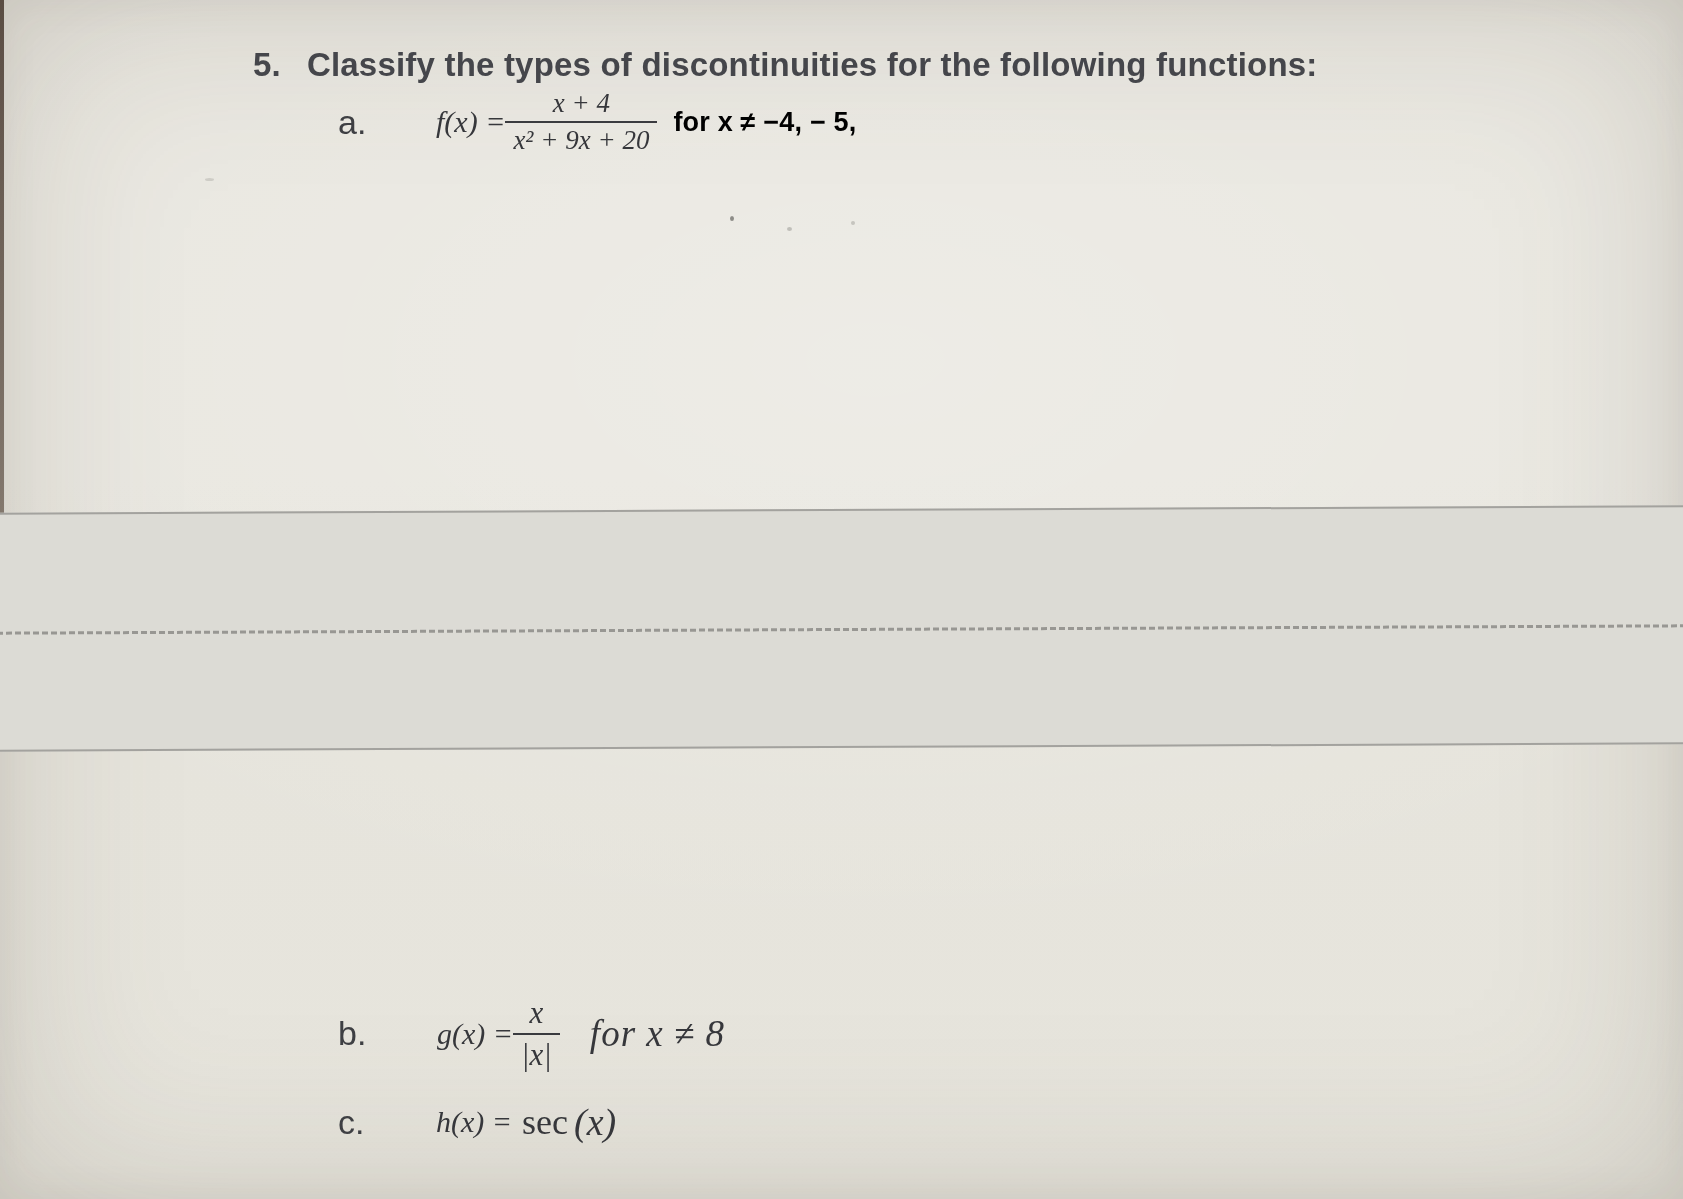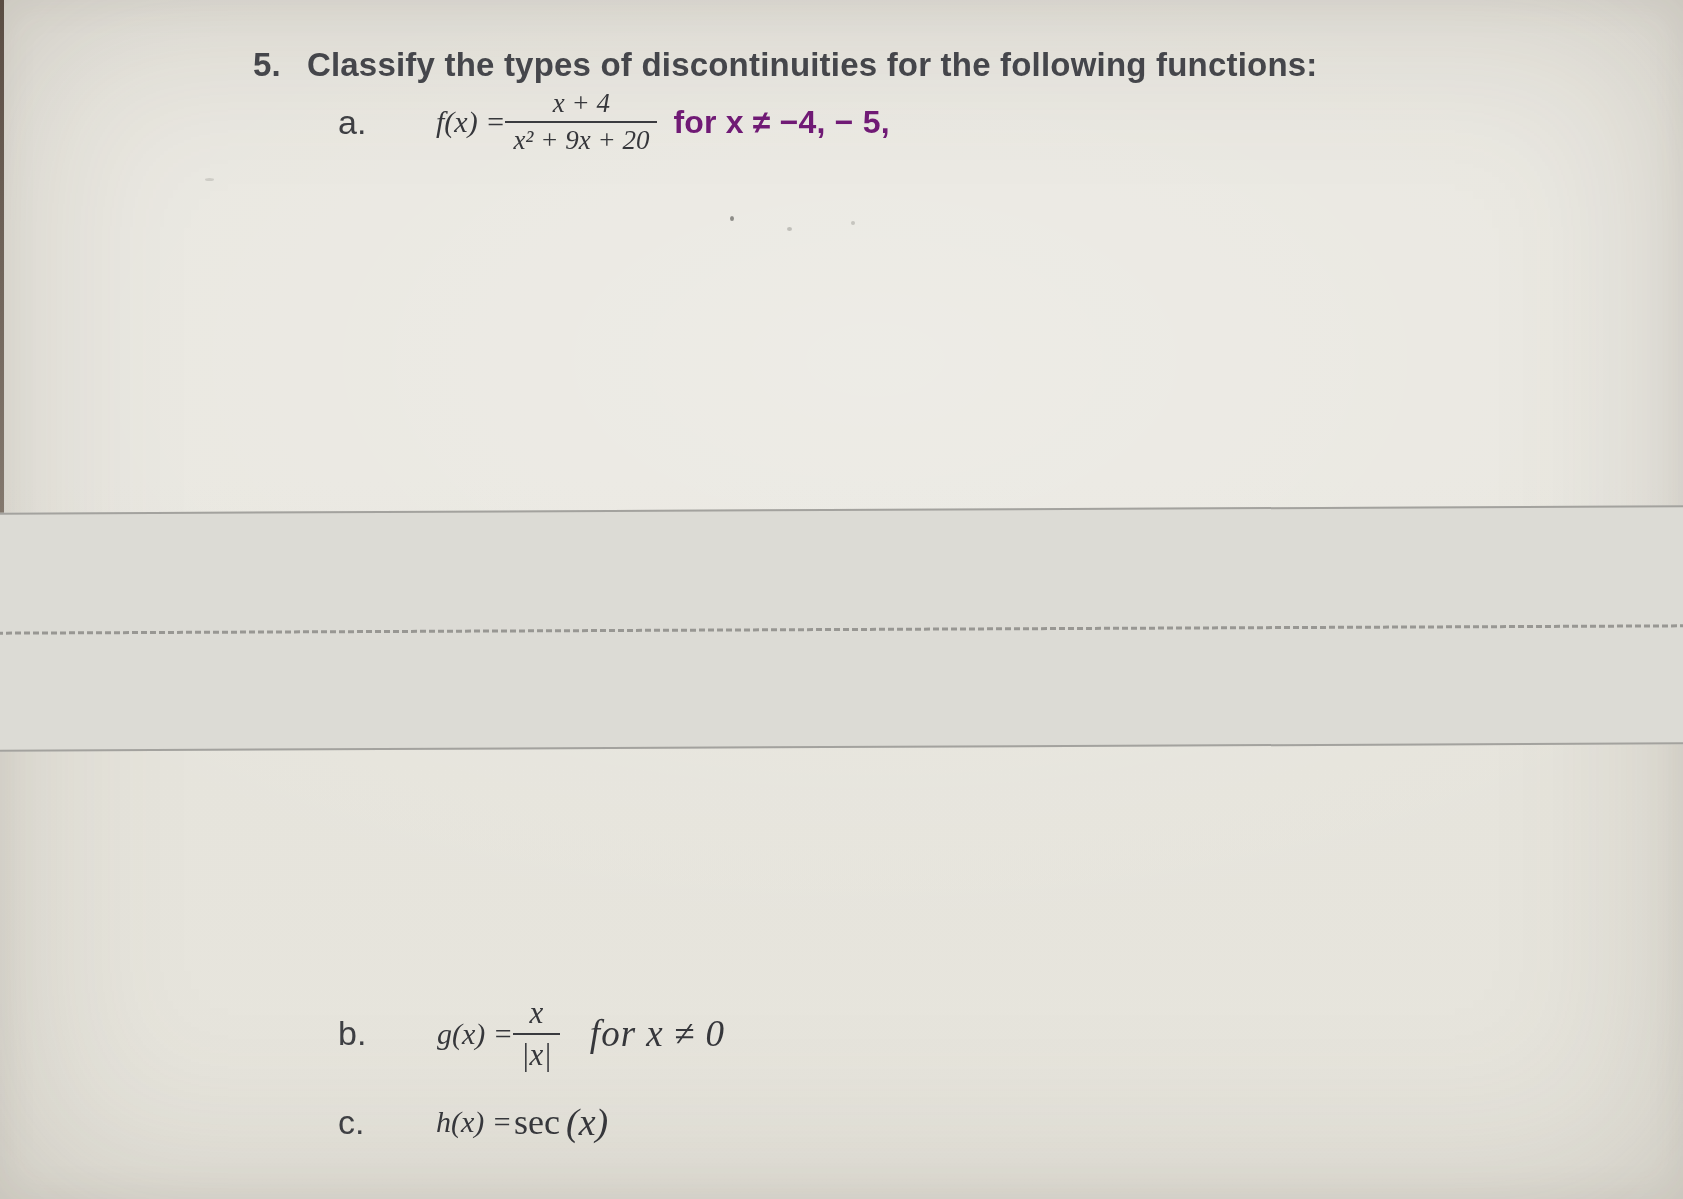--- a/index.html
+++ b/index.html
@@ -43,21 +43,21 @@
   .part-label{
     width:116px; padding-left:18px; flex:0 0 auto;
     font-size:34px; color:#3e3f43;
     font-family:"Liberation Sans", sans-serif;
   }
   .math{font-family:"Liberation Serif", serif; font-style:italic;}
   .lhs{font-size:30px; white-space:pre;}
   .frac{display:inline-flex; flex-direction:column; align-items:center; line-height:1.15;}
   .frac .num{padding:0 12px 2px;}
   .frac .den{border-top:2.5px solid #3a3b3f; padding:2px 8px 0;}
-  .sans-cond{font-size:32px; font-weight:600; color:#701a75; letter-spacing:.2px;}
+  .sans-cond{font-size:27px; font-weight:600; color:#000000; letter-spacing:.2px;}
 
   .row-a{left:320px; top:88px;}
   .row-a .frac{font-size:27px;}
   .row-a .cond{margin-left:16px;}
   .row-a .where{margin-left:18px;}
 
   
   .band{
     position:absolute; left:-12px; right:-12px; top:509px; height:239px;
     background:var(--band);
@@ -71,21 +71,21 @@
     opacity:.85;
   }
 
   .row-b{left:320px; top:995px;}
   .row-b .frac{font-size:31px;}
   .row-b .lhs{margin-left:1px;font-style:italic;}
   .row-b .cond{margin-left:30px; font-size:37px; letter-spacing:1px;}
 
   .row-c{left:320px; top:1100px;}
   .row-c .lhs{margin-left:0;}
-  .row-c .fn{font-family:"Liberation Serif", serif; font-style:normal; font-size:36px; margin-left:2px;}
+  .row-c .fn{font-family:"Liberation Serif", serif; font-style:normal; font-size:36px; margin-left:10px;}
   .row-c .arg{font-size:38px; margin-left:6px;}
 
   
   .speck{position:absolute; border-radius:50%; background:#6d6c68; pointer-events:none;}
   .speck.s1{left:730px; top:216px; width:4px; height:5px; opacity:.75;}
   .speck.s2{left:787px; top:227px; width:5px; height:4px; opacity:.35;}
   .speck.s3{left:851px; top:221px; width:4px; height:4px; opacity:.3;}
   .speck.s4{left:205px; top:178px; width:9px; height:3px; opacity:.22;}
 </style>
 </head>
@@ -113,21 +113,21 @@
   <div class="cut-line"></div>
 </div>
 
 <div class="part-row row-b">
   <span class="part-label">b.</span>
   <span class="math lhs">g(x) =</span>
   <span class="math frac">
     <span class="num">x</span>
     <span class="den">|x|</span>
   </span>
-  <span class="math cond">for x ≠ 0</span>
+  <span class="math cond">for x ≠ 8</span>
 </div>
 
 <div class="part-row row-c">
   <span class="part-label">c.</span>
   <span class="math lhs">h(x) =</span>
   <span class="fn">sec</span>
   <span class="math arg">(x)</span>
 </div>
 
 <div class="speck s1"></div>

